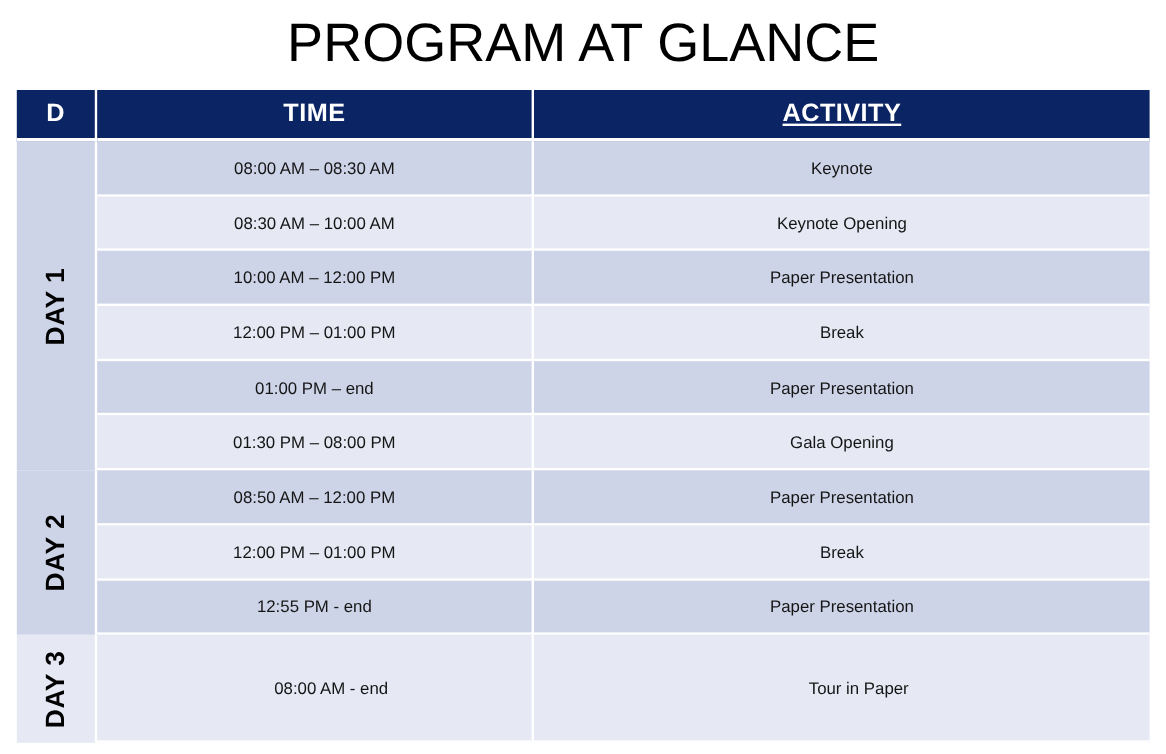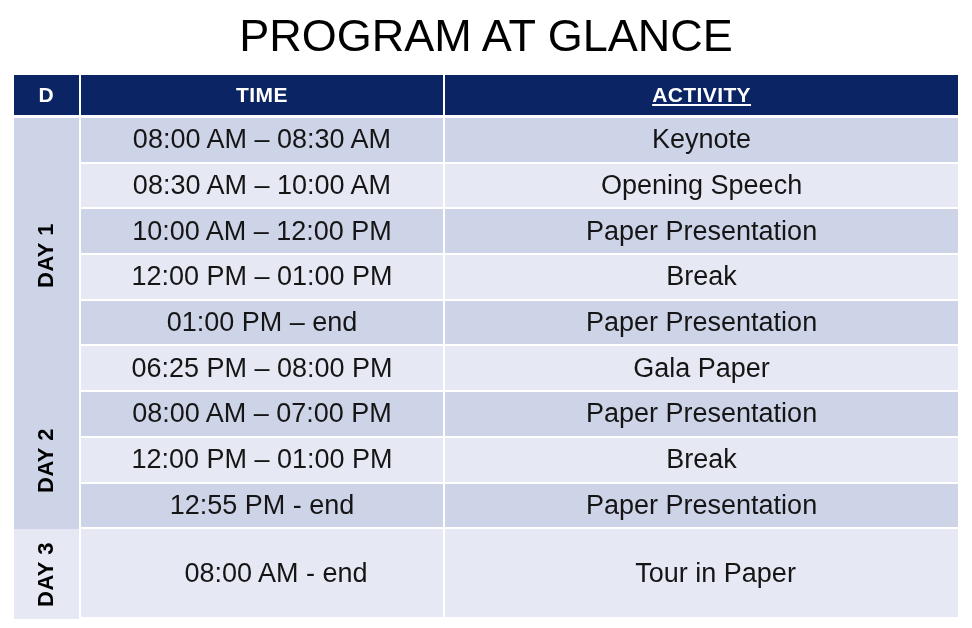--- a/index.html
+++ b/index.html
@@ -58,21 +58,21 @@
   }
   .hdr-cell.last { border-right: none; text-decoration: underline; }
   .hdr-d    { width: 65px; }
   .hdr-time { width: 364px; }
   .hdr-act  { width: 515px; }
 
   
   .body-row { height: 45.7px; }
 
   .cell {
-    font-size: 27px;
+    font-size: 14px;
     color: #151515;
     text-align: center;
     vertical-align: middle;
     padding: 0;
     border-right: 2px solid #ffffff;
     border-bottom: 2px solid #ffffff;
     font-weight: 400;
   }
   .cell.last { border-right: none; }
   .cell.tall { height: 88px; padding-left: 28px; }
@@ -118,44 +118,44 @@
 
     <tr class="body-row">
       <td class="day-cell shade-dark nb" rowspan="6">
         <span class="day-rot">DAY 1</span>
       </td>
       <td class="cell shade-dark">08:00 AM – 08:30 AM</td>
       <td class="cell shade-dark last">Keynote</td>
     </tr>
     <tr class="body-row">
       <td class="cell shade-light">08:30 AM – 10:00 AM</td>
-      <td class="cell shade-light last">Opening Speech</td>
+      <td class="cell shade-light last">Keynote Opening</td>
     </tr>
     <tr class="body-row">
       <td class="cell shade-dark">10:00 AM – 12:00 PM</td>
       <td class="cell shade-dark last">Paper Presentation</td>
     </tr>
     <tr class="body-row">
       <td class="cell shade-light">12:00 PM – 01:00 PM</td>
       <td class="cell shade-light last">Break</td>
     </tr>
     <tr class="body-row">
       <td class="cell shade-dark">01:00 PM – end</td>
       <td class="cell shade-dark last">Paper Presentation</td>
     </tr>
     <tr class="body-row">
-      <td class="cell shade-light">06:25 PM – 08:00 PM</td>
-      <td class="cell shade-light last">Gala Paper</td>
+      <td class="cell shade-light">01:30 PM – 08:00 PM</td>
+      <td class="cell shade-light last">Gala Opening</td>
     </tr>
 
     <tr class="body-row">
       <td class="day-cell shade-dark nb" rowspan="3">
         <span class="day-rot">DAY 2</span>
       </td>
-      <td class="cell shade-dark">08:00 AM – 07:00 PM</td>
+      <td class="cell shade-dark">08:50 AM – 12:00 PM</td>
       <td class="cell shade-dark last">Paper Presentation</td>
     </tr>
     <tr class="body-row">
       <td class="cell shade-light">12:00 PM – 01:00 PM</td>
       <td class="cell shade-light last">Break</td>
     </tr>
     <tr class="body-row">
       <td class="cell shade-dark">12:55 PM - end</td>
       <td class="cell shade-dark last">Paper Presentation</td>
     </tr>

